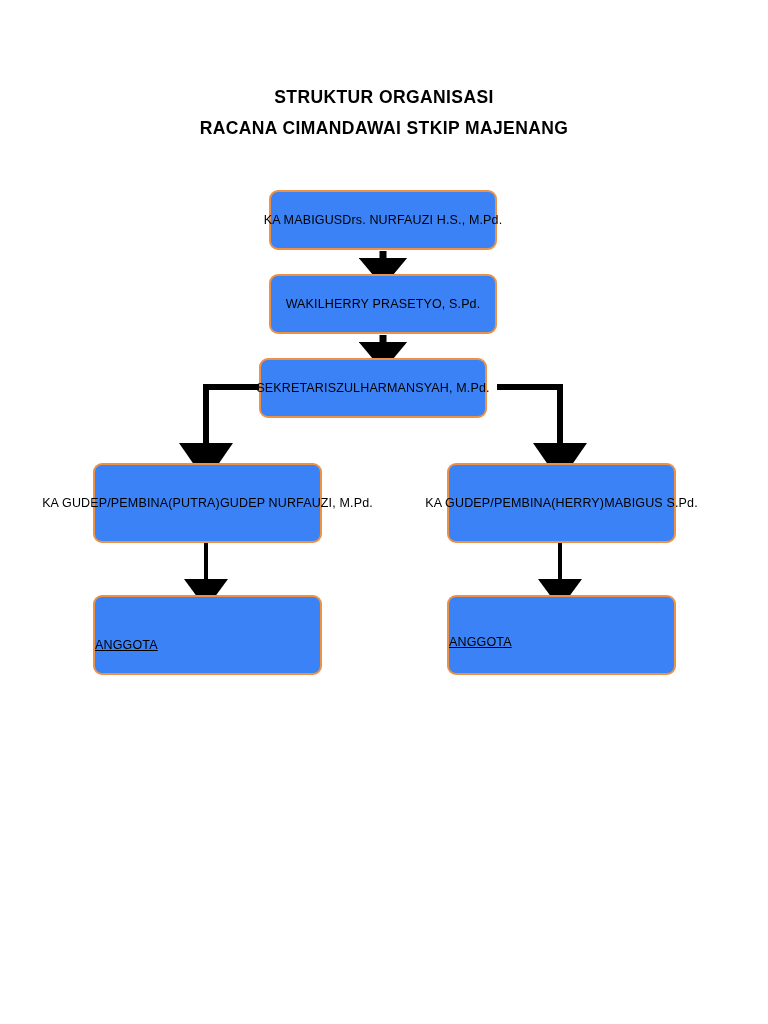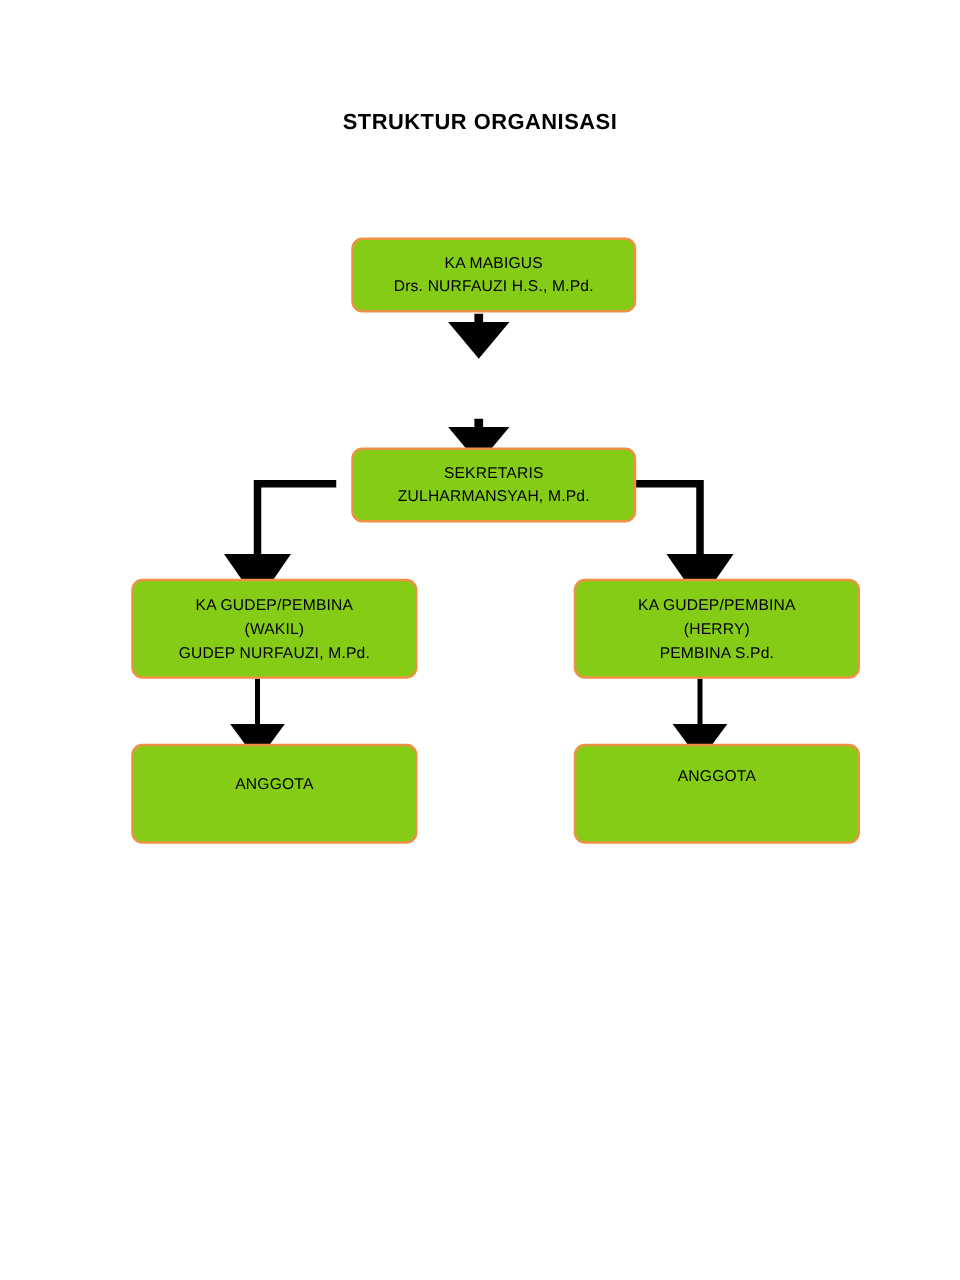--- a/index.html
+++ b/index.html
@@ -39,50 +39,50 @@
     line-height: 31px;
     white-space: nowrap;
   }
 
   
   .node {
     position: absolute;
     box-sizing: border-box;
     border: 2px solid #ED9245;
     border-radius: 9px;
-    background: #84cc16;
+    background: #3b82f6;
     display: flex;
-    flex-direction: column;
+    flex-direction: row;
     align-items: center;
     justify-content: center;
-    margin-left: 12px;
   }
   .node .line {
     font-size: 12.5px;
     line-height: 19px;
     letter-spacing: 0.15px;
     white-space: nowrap;
     text-align: center;
   }
 
   
   .node.top-text {
     justify-content: flex-start;
+    text-decoration: underline;
   }
   .node.top-text .line {
     margin-top: 21px;
   }
   .node.top-text.higher .line {
     margin-top: 15px;
   }
 
   
   #node-mabigus   { left: 269px; top: 190px; width: 228px; height: 60px; }
   #node-wakil     { left: 269px; top: 274px; width: 228px; height: 60px; }
-  #node-sekretaris{ left: 269px; top: 358px; width: 228px; height: 60px; }
+  #node-sekretaris{ left: 259px; top: 358px; width: 228px; height: 60px; }
   #node-gudep-putra { left: 93px;  top: 463px; width: 229px; height: 80px; }
   #node-gudep-putri { left: 447px; top: 463px; width: 229px; height: 80px; }
   #node-anggota-putra { left: 93px;  top: 595px; width: 229px; height: 80px; }
   #node-anggota-putri { left: 447px; top: 595px; width: 229px; height: 80px; }
 
   
   #connectors {
     position: absolute;
     left: 0; top: 0;
     width: 768px;
@@ -90,20 +90,21 @@
     pointer-events: none;
   }
 </style>
 </head>
 <body>
 
 <div id="page">
 
   <div class="title-block">
     <div class="title-line">STRUKTUR ORGANISASI</div>
+    <div class="title-line">RACANA CIMANDAWAI STKIP MAJENANG</div>
   </div>
 
   <svg id="connectors" viewBox="0 0 768 1024" width="768" height="1024" xmlns="http://www.w3.org/2000/svg">
     <defs>
       <marker id="fatArrow" markerWidth="9" markerHeight="7" refX="1.2" refY="3.5" orient="auto" markerUnits="strokeWidth">
         <path d="M0,0 L0,7 L4.2,3.5 z" fill="#000000"></path>
       </marker>
       <marker id="thinArrow" markerWidth="11" markerHeight="9" refX="1.5" refY="4.5" orient="auto" markerUnits="strokeWidth">
         <path d="M0,0 L0,9 L6.5,4.5 z" fill="#000000"></path>
       </marker>
@@ -135,36 +136,40 @@
     <g>
       <line x1="560" y1="543" x2="560" y2="585" stroke="#000000" stroke-width="4" marker-end="url(#tinyArrow)"></line>
     </g>
   </svg>
 
   <div class="node" id="node-mabigus">
     <div class="line">KA MABIGUS</div>
     <div class="line">Drs. NURFAUZI H.S., M.Pd.</div>
   </div>
 
+  <div class="node" id="node-wakil">
+    <div class="line">WAKIL</div>
+    <div class="line">HERRY PRASETYO, S.Pd.</div>
+  </div>
 
   <div class="node" id="node-sekretaris">
     <div class="line">SEKRETARIS</div>
     <div class="line">ZULHARMANSYAH, M.Pd.</div>
   </div>
 
   <div class="node" id="node-gudep-putra">
     <div class="line">KA GUDEP/PEMBINA</div>
-    <div class="line">(WAKIL)</div>
+    <div class="line">(PUTRA)</div>
     <div class="line">GUDEP NURFAUZI, M.Pd.</div>
   </div>
 
   <div class="node" id="node-gudep-putri">
     <div class="line">KA GUDEP/PEMBINA</div>
     <div class="line">(HERRY)</div>
-    <div class="line">PEMBINA S.Pd.</div>
+    <div class="line">MABIGUS S.Pd.</div>
   </div>
 
   <div class="node top-text" id="node-anggota-putra">
     <div class="line">ANGGOTA</div>
   </div>
 
   <div class="node top-text higher" id="node-anggota-putri">
     <div class="line">ANGGOTA</div>
   </div>
 

